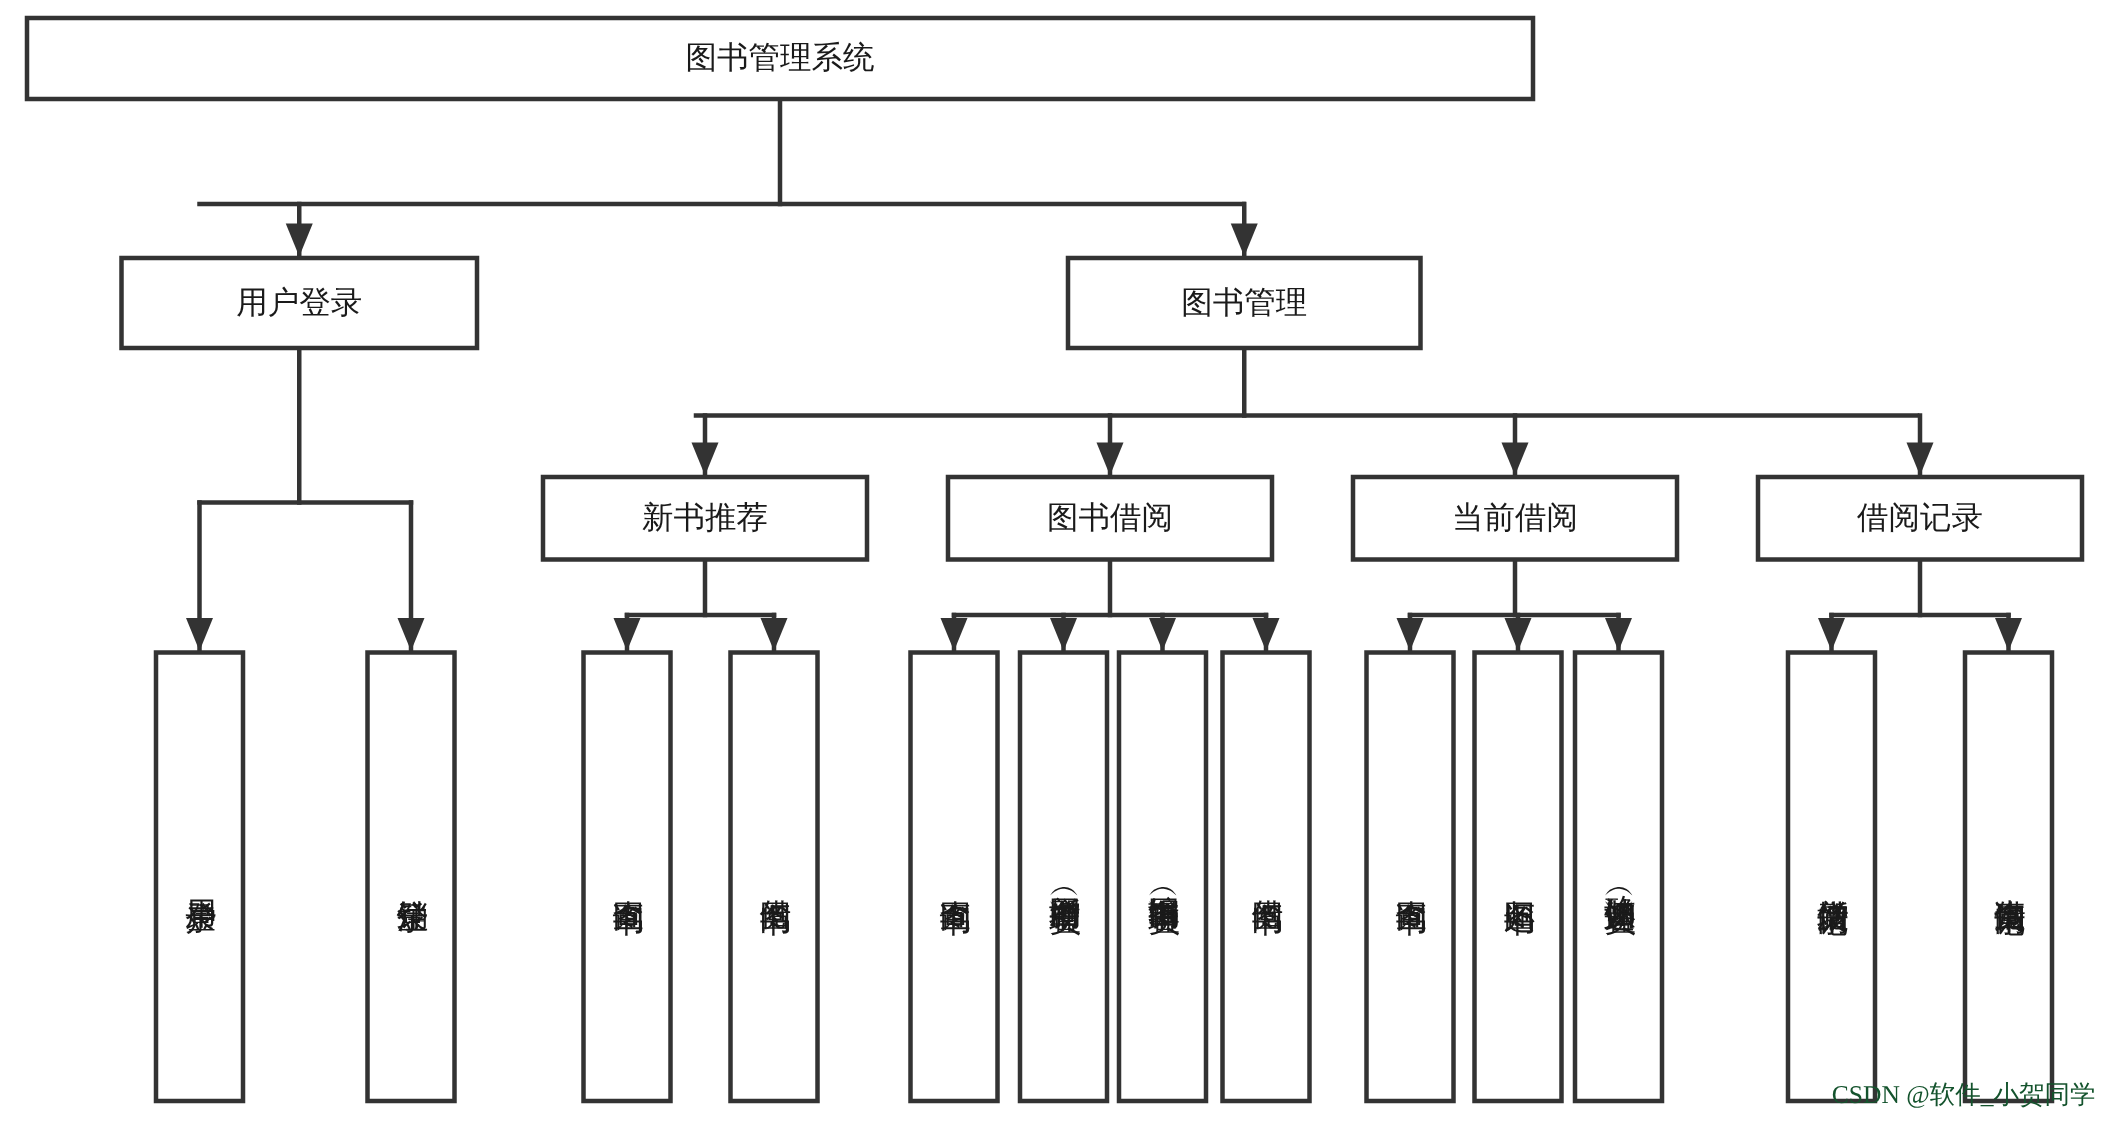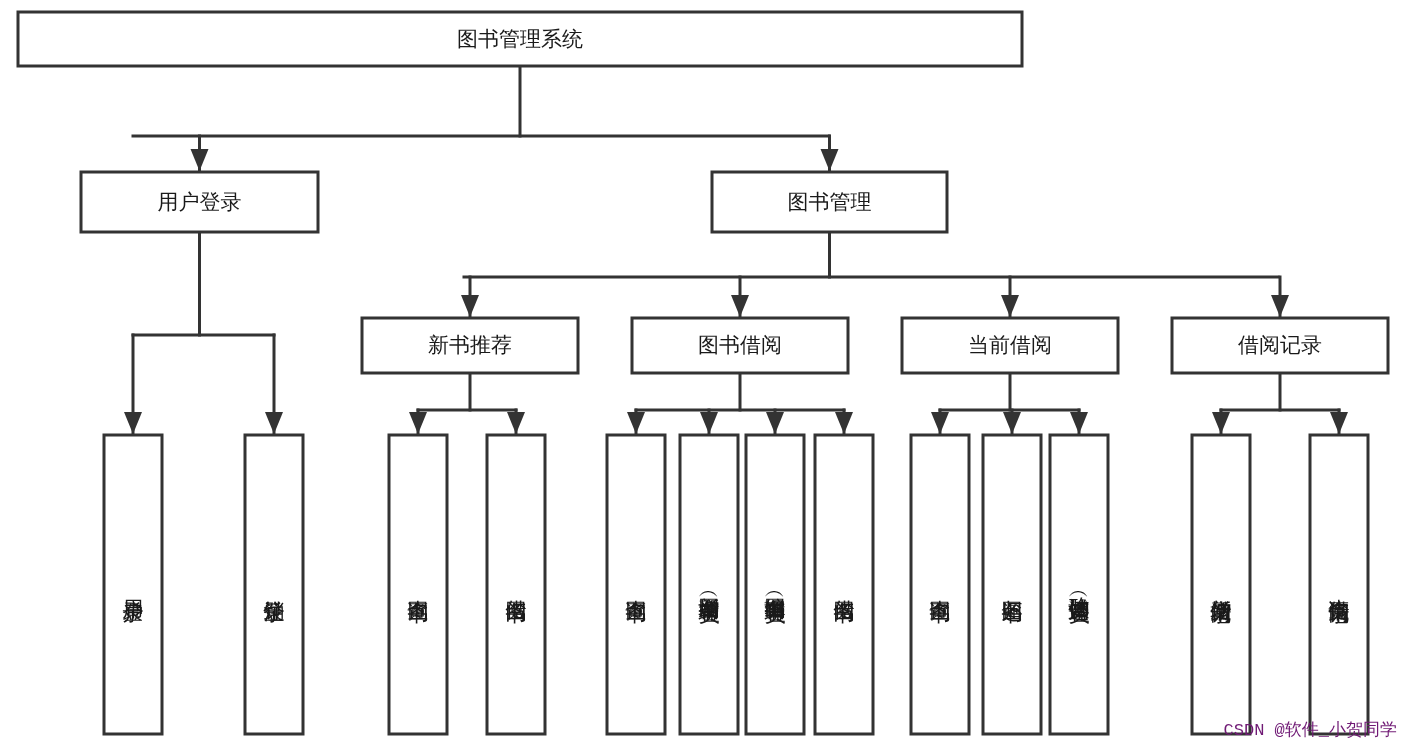--- a/index.html
+++ b/index.html
@@ -59,23 +59,23 @@
     line-height: 1.05;
     letter-spacing: 1px;
     white-space: nowrap;
     pointer-events: none;
     text-align: center;
   }
   .watermark {
     position: absolute;
     right: 8px;
     bottom: 6px;
-    font-family: Liberation Mono, monospace;
+    font-family: Liberation Serif, serif;
     font-size: 17px;
-    color: #701a75;
+    color: #14532d;
     white-space: nowrap;
   }
 </style>
 </head>
 <body>
 
 <div id="diagram-root">
   <svg id="tree-svg" viewBox="0 0 1405 747">
     <g id="connector-layer">
         <line x1="520" y1="66" x2="520" y2="136" class="connector"></line>

